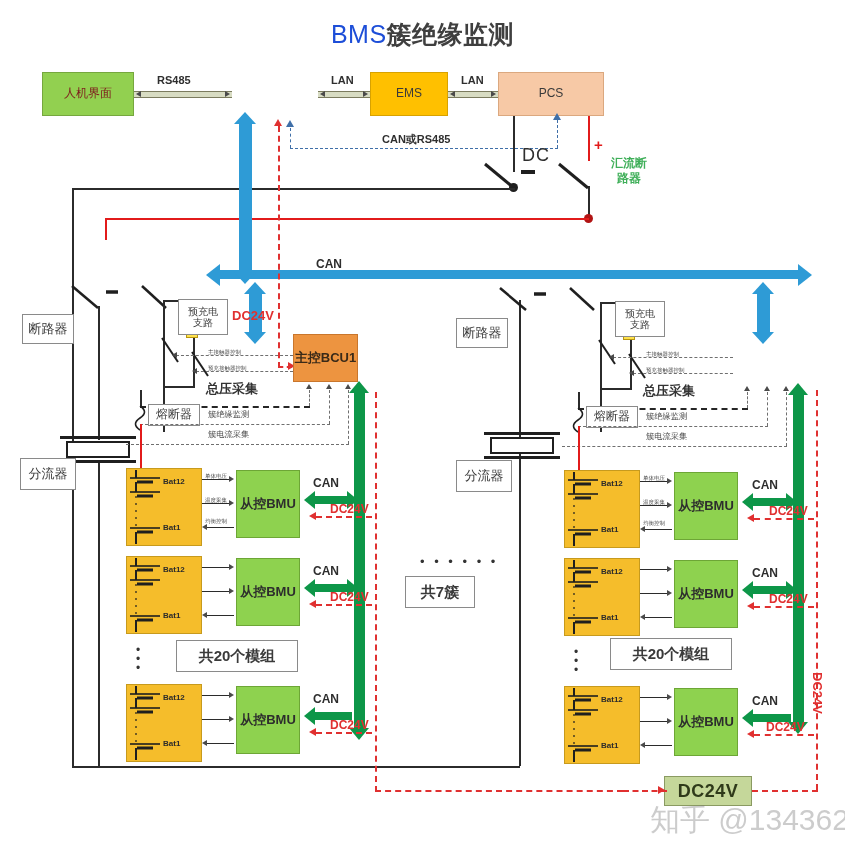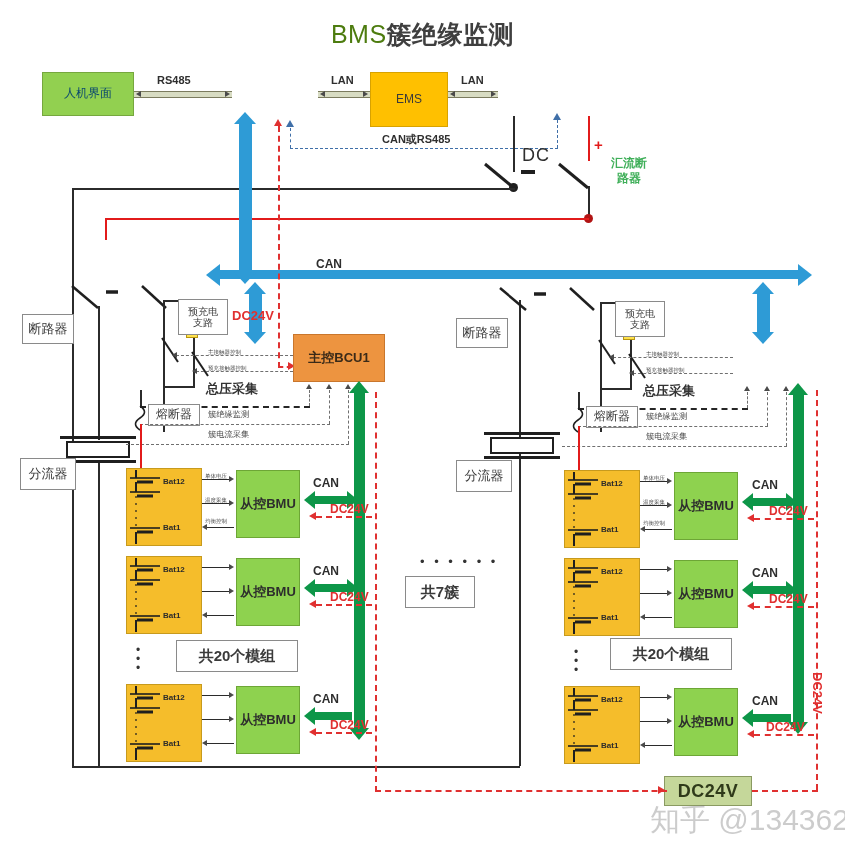--- a/index.html
+++ b/index.html
@@ -4,26 +4,26 @@
 <style>
   html,body{margin:0;padding:0;background:#ffffff;}
   body{width:845px;height:845px;position:relative;overflow:hidden;
        font-family:"Liberation Sans","DejaVu Sans",sans-serif;}
   #stage{position:absolute;left:0;top:0;width:845px;height:845px;}
   .abs{position:absolute;box-sizing:border-box;}
 
   
   .title{left:0;top:18px;width:845px;text-align:center;font-size:25px;
          color:#3f3f3f;font-weight:700;letter-spacing:.5px;}
-  .title .light{font-weight:400;color:#4d7c0f;}
+  .title .light{font-weight:400;color:#1d4ed8;}
 
   
   .box{display:flex;align-items:center;justify-content:center;text-align:center;
        border:1px solid #9a9a9a;font-size:12px;color:#3a3a3a;line-height:1.15;}
-  .green{background:#92d050;border-color:#76a73e;color:#0c4a6e;}
+  .green{background:#92d050;border-color:#76a73e;color:#7f1d1d;}
   .blue{background:#7ba2cd;border-color:#5b82ad;color:#333;}
   .yellow{background:#ffc000;border-color:#d8a200;color:#3a3a3a;}
   .peach{background:#f7c9a6;border-color:#dba87f;color:#3a3a3a;}
   .orange{background:#ed9440;border-color:#c9762c;color:#3a2a18;font-size:13px;font-weight:600;}
   .bmu{background:#8ed24f;border-color:#6da636;color:#2d2d2d;font-size:13px;font-weight:600;}
   .batt{background:#f5bd2b;border-color:#c79a1d;}
   .plain{background:#ffffff;border:1px solid #8a8a8a;color:#3a3a3a;}
   .olive{background:#c5d79a;border:1px solid #8a9a62;color:#2f3a1a;
          font-size:18px;font-weight:700;letter-spacing:.5px;}
   .lbl-b{font-size:11px;color:#2f2f2f;font-weight:700;white-space:nowrap;}
@@ -111,22 +111,25 @@
 
 <div id="stage">
 
   <div class="abs title">
     <span class="light">BMS</span><span>簇绝缘监测</span>
   </div>
 
   <div class="abs box green" style="left:42px;top:72px;width:92px;height:44px;">
     <span>人机界面</span>
   </div>
-  <div class="abs box yellow" style="left:370px;top:72px;width:78px;height:55px;">
+  <div class="abs box yellow" style="left:370px;top:72px;width:78px;height:44px;">
     <span>EMS</span>
+  </div>
+  <div class="abs box peach" style="left:498px;top:72px;width:106px;height:44px;">
+    <span>PCS</span>
   </div>
 
   <div class="abs dbl" style="left:134px;top:91px;width:98px;"></div>
   <div class="abs dbl" style="left:318px;top:91px;width:52px;"></div>
   <div class="abs dbl" style="left:448px;top:91px;width:50px;"></div>
 
   <div class="abs tri sml-l" style="left:136px;top:91px;"></div>
   <div class="abs tri sml-r" style="left:225px;top:91px;"></div>
   <div class="abs tri sml-l" style="left:320px;top:91px;"></div>
   <div class="abs tri sml-r" style="left:363px;top:91px;"></div>
@@ -221,21 +224,21 @@
     <span>预充电</span>
     <span>支路</span>
   </div>
 
   <div class="abs lbl-red" style="left:232px;top:308px;font-size:13px;">DC24V</div>
   <div class="abs v-red-d" style="left:278px;top:126px;height:242px;"></div>
   <div class="abs tri redhead-u" style="left:274px;top:119px;"></div>
   <div class="abs h-red-d" style="left:278px;top:366px;width:14px;"></div>
   <div class="abs tri redhead-r" style="left:288px;top:362px;"></div>
 
-  <div class="abs box orange" style="left:293px;top:334px;width:92px;height:48px;">
+  <div class="abs box orange" style="left:293px;top:334px;width:65px;height:48px;">
     <span>主控BCU1</span>
   </div>
 
   <div class="abs h-gry-d" style="left:176px;top:355px;width:117px;"></div>
   <div class="abs tri sml-l" style="left:172px;top:352px;"></div>
   <div class="abs lbl-tiny" style="left:208px;top:348px;">主接触器控制</div>
   <div class="abs h-gry-d" style="left:196px;top:371px;width:97px;"></div>
   <div class="abs tri sml-l" style="left:192px;top:368px;"></div>
   <div class="abs lbl-tiny" style="left:208px;top:364px;">预充接触器控制</div>
 

